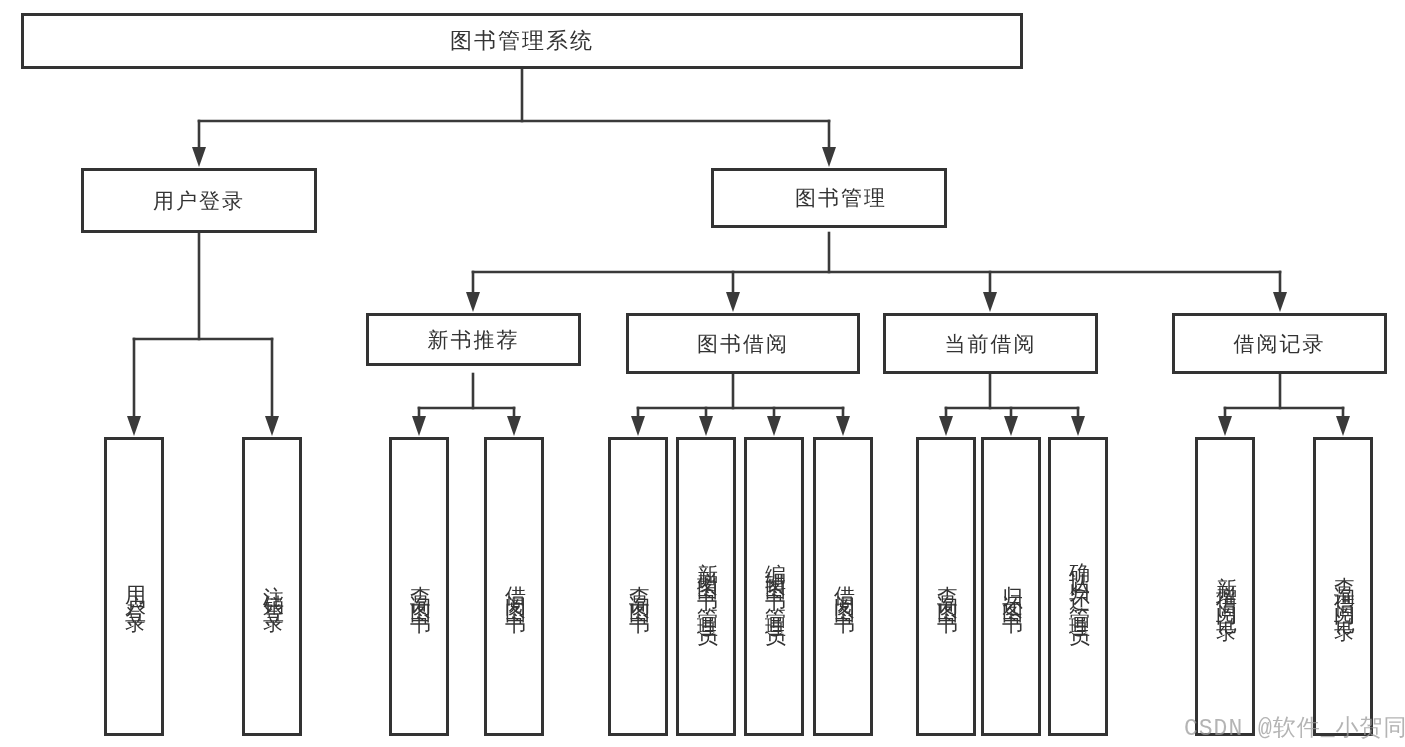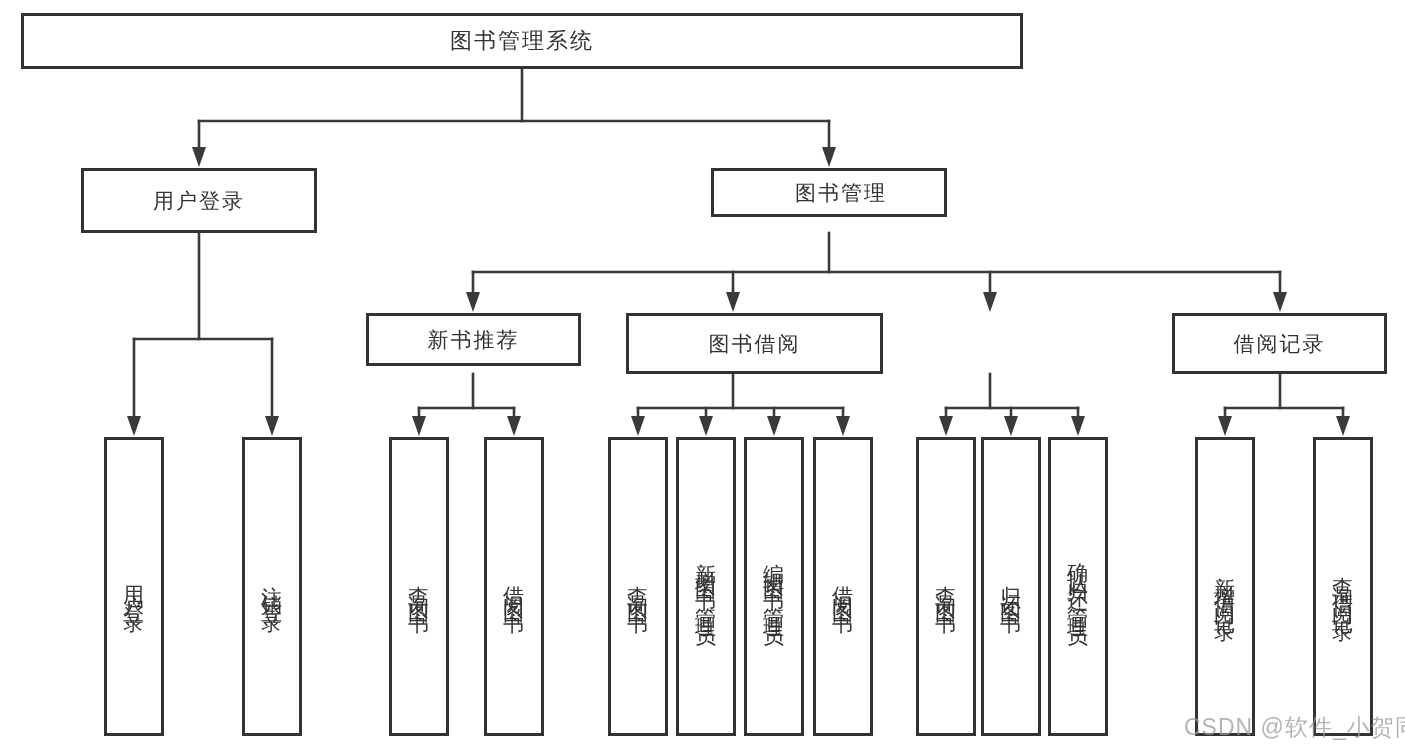--- a/index.html
+++ b/index.html
@@ -1,19 +1,19 @@
 <!DOCTYPE html>
 <html><head>
 <meta charset="utf-8">
 <style>
   html, body { margin:0; padding:0; background:#ffffff; }
   .canvas {
     position:relative; width:1405px; height:747px;
     background:#ffffff; overflow:hidden;
-    font-family:Liberation Sans, sans-serif;
+    font-family:Liberation Mono, monospace;
   }
   .node {
     position:absolute; box-sizing:border-box;
     border:3px solid #333333; background:#ffffff;
     display:flex; align-items:center; justify-content:center;
     color:#333333;
   }
   .h-label { font-size:21px; letter-spacing:2px; white-space:nowrap; }
   .root-label { font-size:22px; letter-spacing:2px; }
   .v-label {
@@ -99,29 +99,32 @@
     </g>
   </svg>
 
   <div class="node" style="left:21px; top:13px; width:1002px; height:56px;">
     <span class="root-label">图书管理系统</span>
   </div>
 
   <div class="node" style="left:81px; top:168px; width:236px; height:65px;">
     <span class="h-label">用户登录</span>
   </div>
-  <div class="node" style="left:711px; top:168px; width:236px; height:49px;padding-left:24px;">
+  <div class="node" style="left:711px; top:168px; width:236px; height:60px;padding-left:24px;">
     <span class="h-label">图书管理</span>
   </div>
 
   <div class="node" style="left:366px; top:313px; width:215px; height:53px;">
     <span class="h-label">新书推荐</span>
   </div>
-  <div class="node" style="left:626px; top:313px; width:257px; height:61px;">
+  <div class="node" style="left:626px; top:313px; width:234px; height:61px;">
     <span class="h-label">图书借阅</span>
+  </div>
+  <div class="node" style="left:883px; top:313px; width:215px; height:61px;">
+    <span class="h-label">当前借阅</span>
   </div>
   <div class="node" style="left:1172px; top:313px; width:215px; height:61px;">
     <span class="h-label">借阅记录</span>
   </div>
 
   <div class="node" style="left:104px; top:437px; width:60px; height:299px;">
     <span class="v-label">用户登录</span>
   </div>
   <div class="node" style="left:242px; top:437px; width:60px; height:299px;">
     <span class="v-label">注销登录</span>

